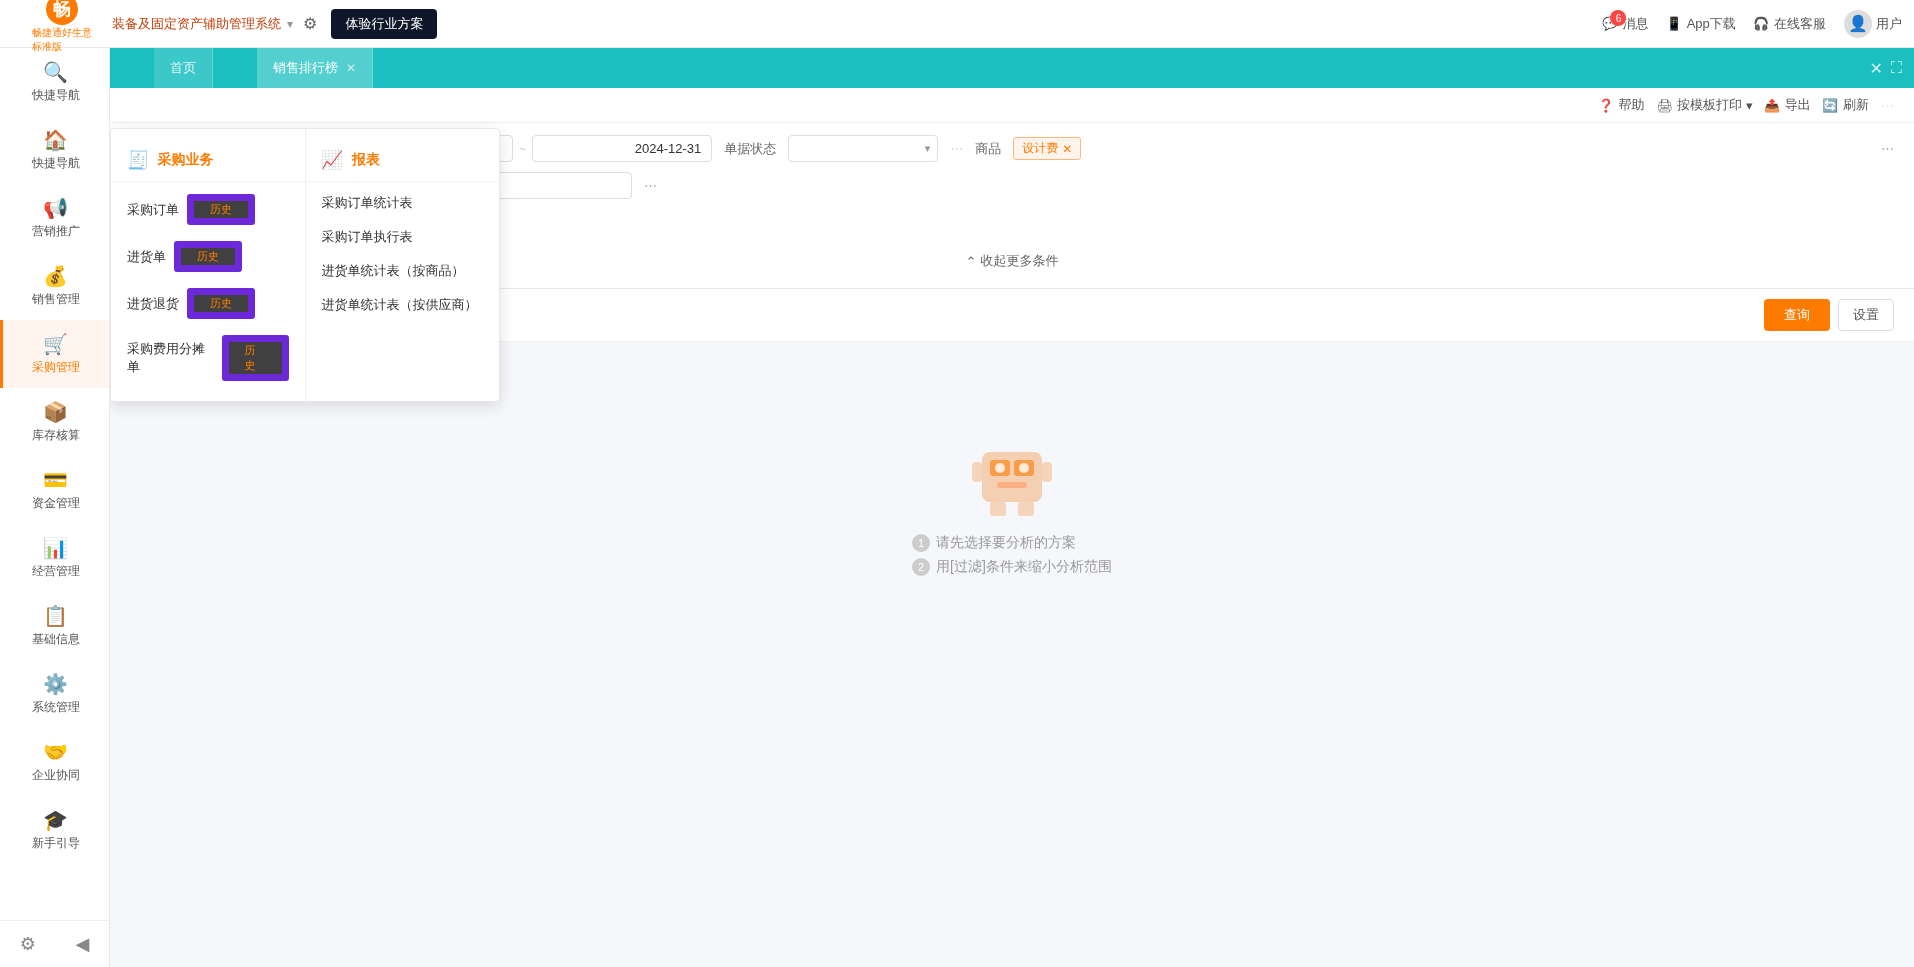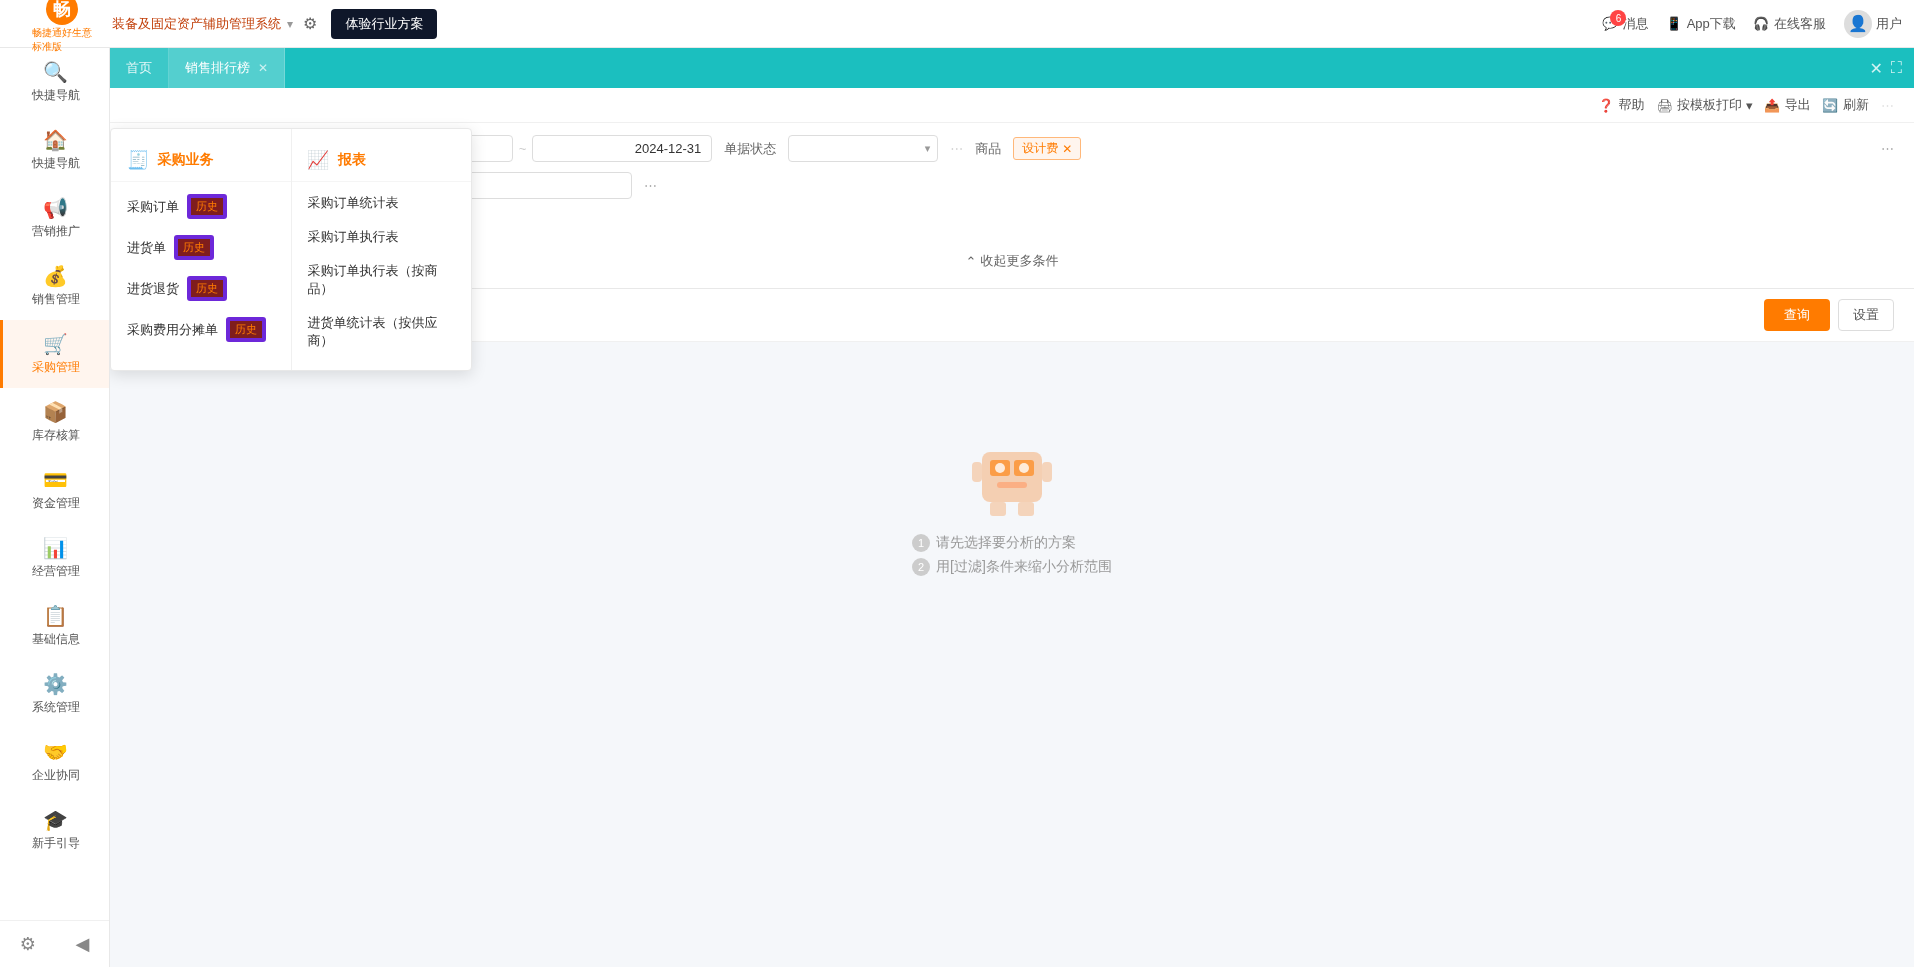--- a/index.html
+++ b/index.html
@@ -167,20 +167,21 @@
     }
     .tab-item {
       display: flex;
       align-items: center;
       padding: 0 16px;
       cursor: pointer;
       color: rgba(255,255,255,0.85);
       font-size: 13px;
       gap: 8px;
       border-right: 1px solid rgba(255,255,255,0.2);
+      margin-left: 44px;
     }
     .tab-item.home-tab {
       background: rgba(255,255,255,0.15);
     }
     .tab-item.active-tab {
       background: rgba(255,255,255,0.25);
       color: #fff;
     }
     .tab-close { font-size: 12px; opacity: 0.7; }
     .tab-bar-right {
@@ -394,25 +395,25 @@
     .dropdown-item {
       display: flex;
       align-items: center;
       padding: 8px 16px;
       cursor: pointer;
       font-size: 13px;
       color: #333;
       gap: 8px;
     }
     .history-badge {
-      background: #7f1d1d;
-      border: 4px solid #6d28d9;
+      background: #404040;
+      border: 7px solid #6d28d9;
       color: #ff7b00;
       border-radius: 3px;
-      padding: 1px 5px;
+      padding: 1px 16px;
       font-size: 11px;
     }
 
     
     .select-wrap {
       position: relative;
       display: inline-flex;
       align-items: center;
     }
     .select-wrap::after {
@@ -572,21 +573,21 @@
             <span class="dropdown-col-icon">📈</span>
             <span>报表</span>
           </div>
           <div class="dropdown-item">
             <span>采购订单统计表</span>
           </div>
           <div class="dropdown-item">
             <span>采购订单执行表</span>
           </div>
           <div class="dropdown-item">
-            <span>采购订单执行表（按商品）</span>
+            <span>进货单统计表（按商品）</span>
           </div>
           <div class="dropdown-item">
             <span>进货单统计表（按供应商）</span>
           </div>
         </div>
       </div>
 
       <div class="toolbar-row">
         <div class="toolbar-btn">
           <span>❓</span>

